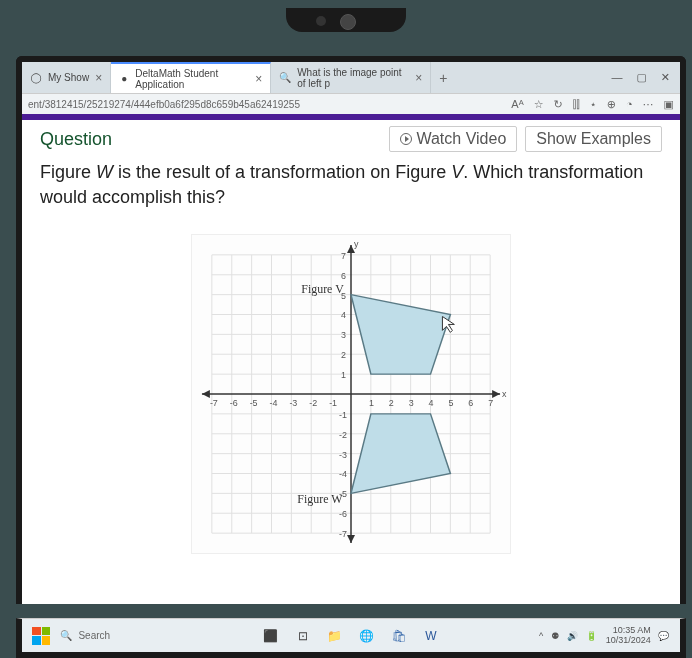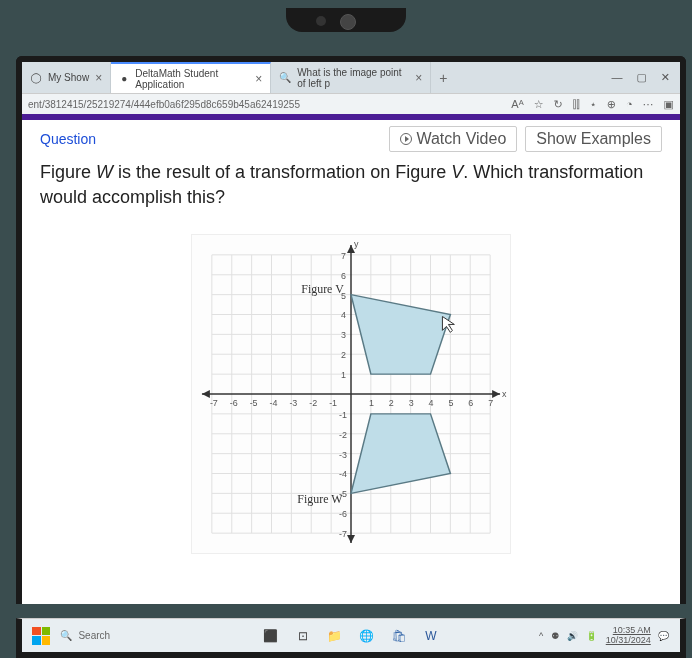--- a/index.html
+++ b/index.html
@@ -22,21 +22,21 @@
     .newtab { padding: 0 8px; color: #666; font-size: 14px; }
     
     
     .addr-bar { display: flex; align-items: center; height: 26px; background: #f0f3f5; border-bottom: 6px solid #4c1d95; font-size: 10px; color: #666; padding: 0 6px; gap: 8px; }
     .url { flex: 1; overflow: hidden; white-space: nowrap; }
     .addr-icons { display: flex; gap: 10px; align-items: center; font-size: 11px; color: #666; }
     
     
     .page { background: #fff; padding: 6px 18px; height: calc(100% - 58px); overflow: hidden; }
     .q-header { display: flex; align-items: center; justify-content: space-between; margin-bottom: 8px; }
-    .q-label { font-size: 14px; color: #1d4ed8; }
+    .q-label { font-size: 18px; color: #14532d; }
     .q-btns { display: flex; gap: 8px; }
     .q-btn { border: 1px solid #ccc; background: #fff; padding: 3px 10px; font-size: 16px; color: #555; border-radius: 2px; display: flex; align-items: center; gap: 4px; }
     .play-circle { width: 12px; height: 12px; border: 1px solid #666; border-radius: 50%; display: inline-flex; align-items: center; justify-content: center; }
     .play-tri { width: 0; height: 0; border-left: 4px solid #666; border-top: 3px solid transparent; border-bottom: 3px solid transparent; margin-left: 1px; }
     
     .q-text { font-size: 18px; color: #222; line-height: 1.4; margin-bottom: 24px; font-family: Georgia, serif; }
     .q-text .it { font-style: italic; }
     
     .graph-wrap { display: flex; justify-content: center; }
     svg.graph { background: #fdfdfd; border: 1px solid #eee; }
@@ -49,21 +49,21 @@
     
     
     .taskbar { position: absolute; bottom: 0; left: 16px; right: 6px; height: 40px; background: #e8eef2; border: 6px solid #1a1a1a; border-top: 1px solid #ccc; border-radius: 0; display: flex; align-items: center; padding: 0 10px; font-size: 10px; color: #444; }
     .win-start { width: 18px; height: 18px; display: grid; grid-template-columns: 1fr 1fr; grid-template-rows: 1fr 1fr; gap: 1px; margin-right: 10px; }
     .win-start span { background: #4cacee; }
     .win-start span:nth-child(1){background:#f25022}.win-start span:nth-child(2){background:#7fba00}.win-start span:nth-child(3){background:#00a4ef}.win-start span:nth-child(4){background:#ffb900}
     .search-box { display: flex; align-items: center; gap: 6px; color: #666; }
     .task-icons { position: absolute; left: 50%; transform: translateX(-50%); display: flex; gap: 10px; }
     .ticon { width: 22px; height: 22px; border-radius: 2px; display: flex; align-items: center; justify-content: center; font-size: 12px; }
     .tray { margin-left: auto; display: flex; align-items: center; gap: 8px; font-size: 9px; color: #555; }
-    .clock { text-align: right; line-height: 1.1; text-decoration: underline; }
+    .clock { text-align: right; line-height: 1.1; }
   </style>
 </head>
 <body>
 
 <div class="notch"></div>
 
 <div class="screen">
 
   <div class="tabs-bar">
     <div class="tab">

